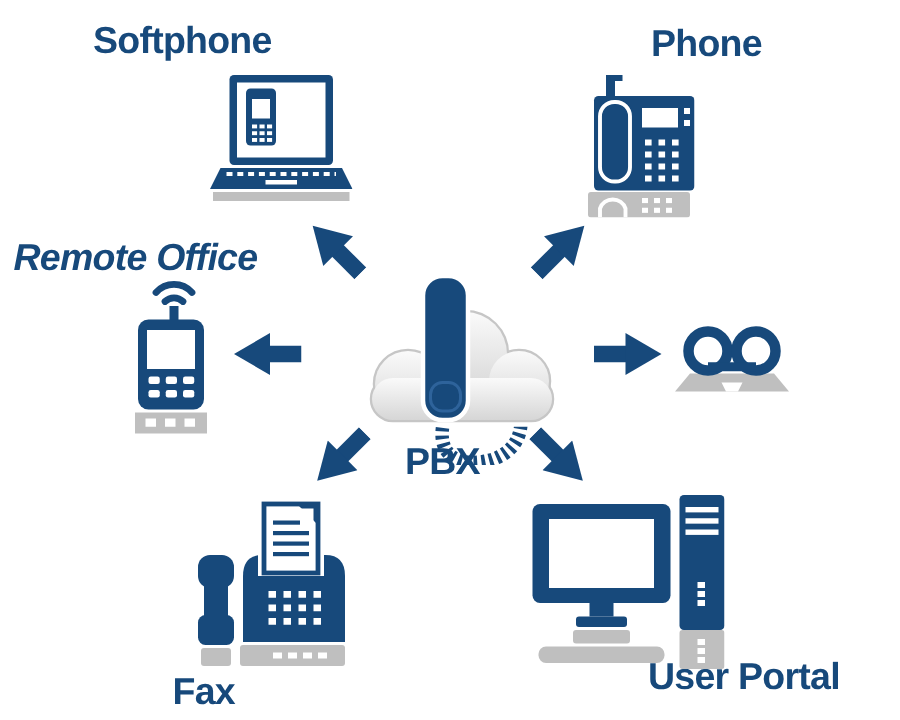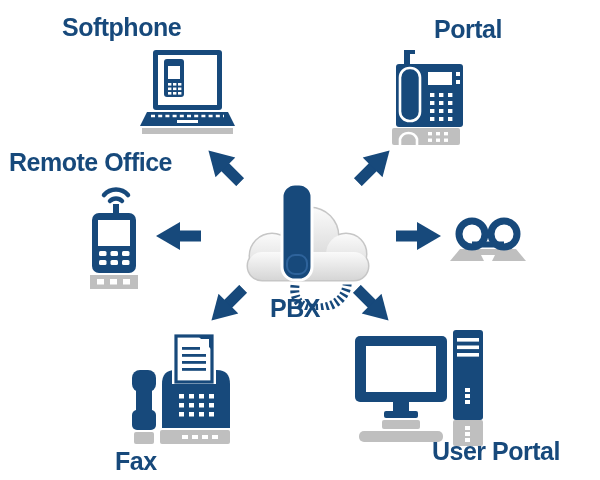--- a/index.html
+++ b/index.html
@@ -10,22 +10,22 @@
   .icon{position:absolute;}
   .icon svg{display:block;}
   .arrow{position:absolute;width:46px;height:28px;}
 </style>
 </head>
 <body>
 
 <div class="stage">
 
   <div class="lbl" style="left:62px;top:15px;">Softphone</div>
-  <div class="lbl" style="left:434px;top:17px;">Portal</div>
-  <div class="lbl" style="left:9px;top:150px;">Remote Office</div>
+  <div class="lbl" style="left:434px;top:17px;">Phone</div>
+  <div class="lbl" style="left:9px;top:160px;font-style:italic;">Remote Office</div>
   <div class="lbl" style="left:270px;top:296px;">PBX</div>
   <div class="lbl" style="left:115px;top:437px;margin-top:12px;">Fax</div>
   <div class="lbl" style="left:392px;top:439px;margin-left:40px;">User Portal</div>
 
   <div class="icon" style="left:140px;top:50px;">
     <svg width="95" height="84" viewBox="0 0 95 84">
       <rect x="13" y="0" width="69" height="60" rx="3" fill="#17497B"></rect>
       <rect x="18" y="5" width="59" height="50" fill="#fff"></rect>
       <rect x="44" y="1" width="8" height="3" fill="#17497B"></rect>
       <rect x="24" y="9" width="20" height="38" rx="3" fill="#17497B"></rect>

